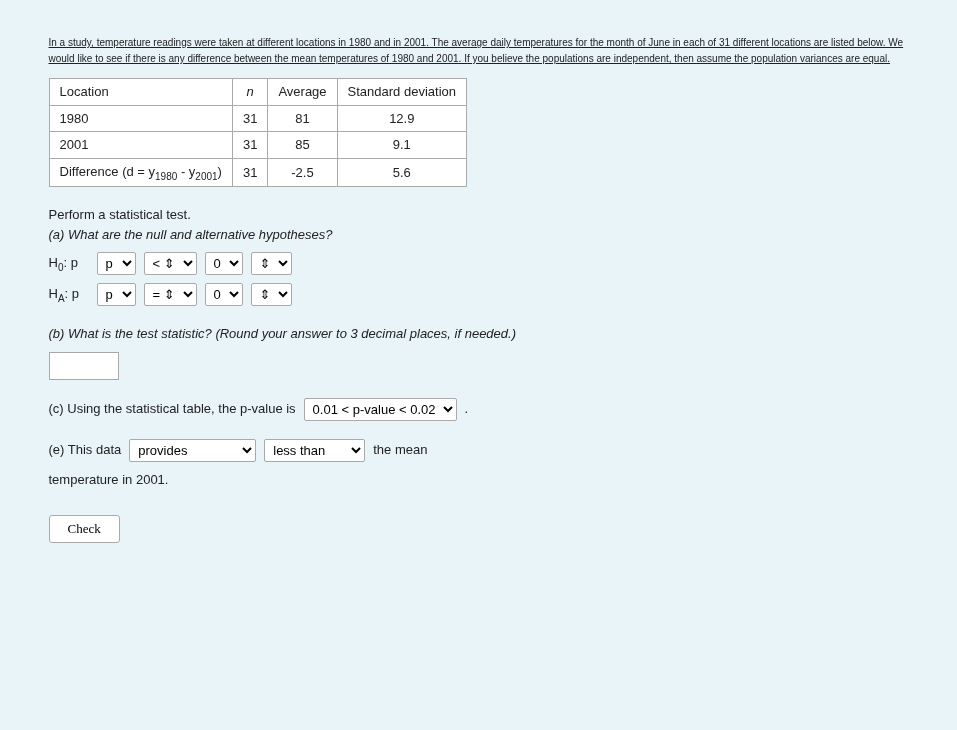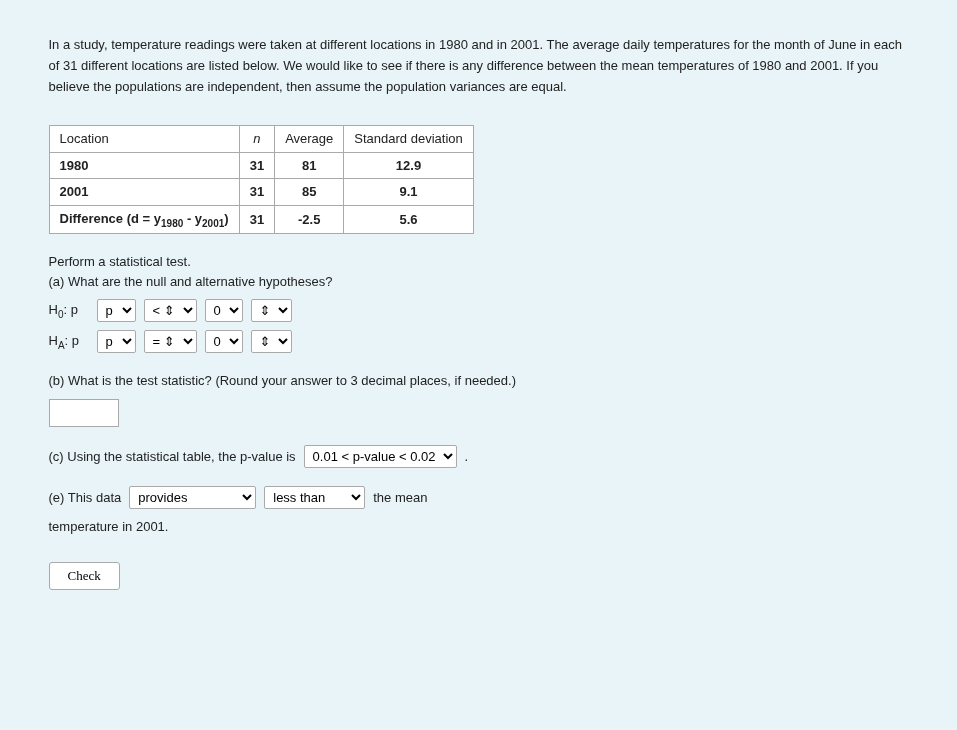--- a/index.html
+++ b/index.html
@@ -14,53 +14,54 @@
       padding: 20px;
     }
     .container {
       background: #e8f4f8;
       width: 900px;
       padding: 15px 20px;
       color: #222;
       line-height: 1.5;
     }
     .intro-text {
-      margin-bottom: 28px;
-      font-size: 13px;
+      margin-bottom: 11px;
+      font-size: 10px;
       line-height: 1.6;
+      text-decoration: underline;
     }
     
     .data-table {
       border-collapse: collapse;
       margin-bottom: 18px;
       font-size: 13px;
     }
     .data-table th, .data-table td {
       border: 1px solid #aaa;
       padding: 3px 10px;
       text-align: center;
-      font-weight: bold;
     }
     .data-table th:first-child, .data-table td:first-child {
       text-align: left;
       min-width: 180px;
     }
     .data-table th {
       background: #fff;
       font-weight: normal;
     }
     .data-table td {
       background: #fff;
     }
     .section {
       margin-bottom: 18px;
     }
     .section-label {
       margin-bottom: 8px;
       font-size: 13px;
+      font-style: italic;
     }
     .row-inline {
       display: flex;
       align-items: center;
       gap: 8px;
       margin-bottom: 8px;
     }
     .hyp-label {
       min-width: 40px;
       font-size: 13px;

